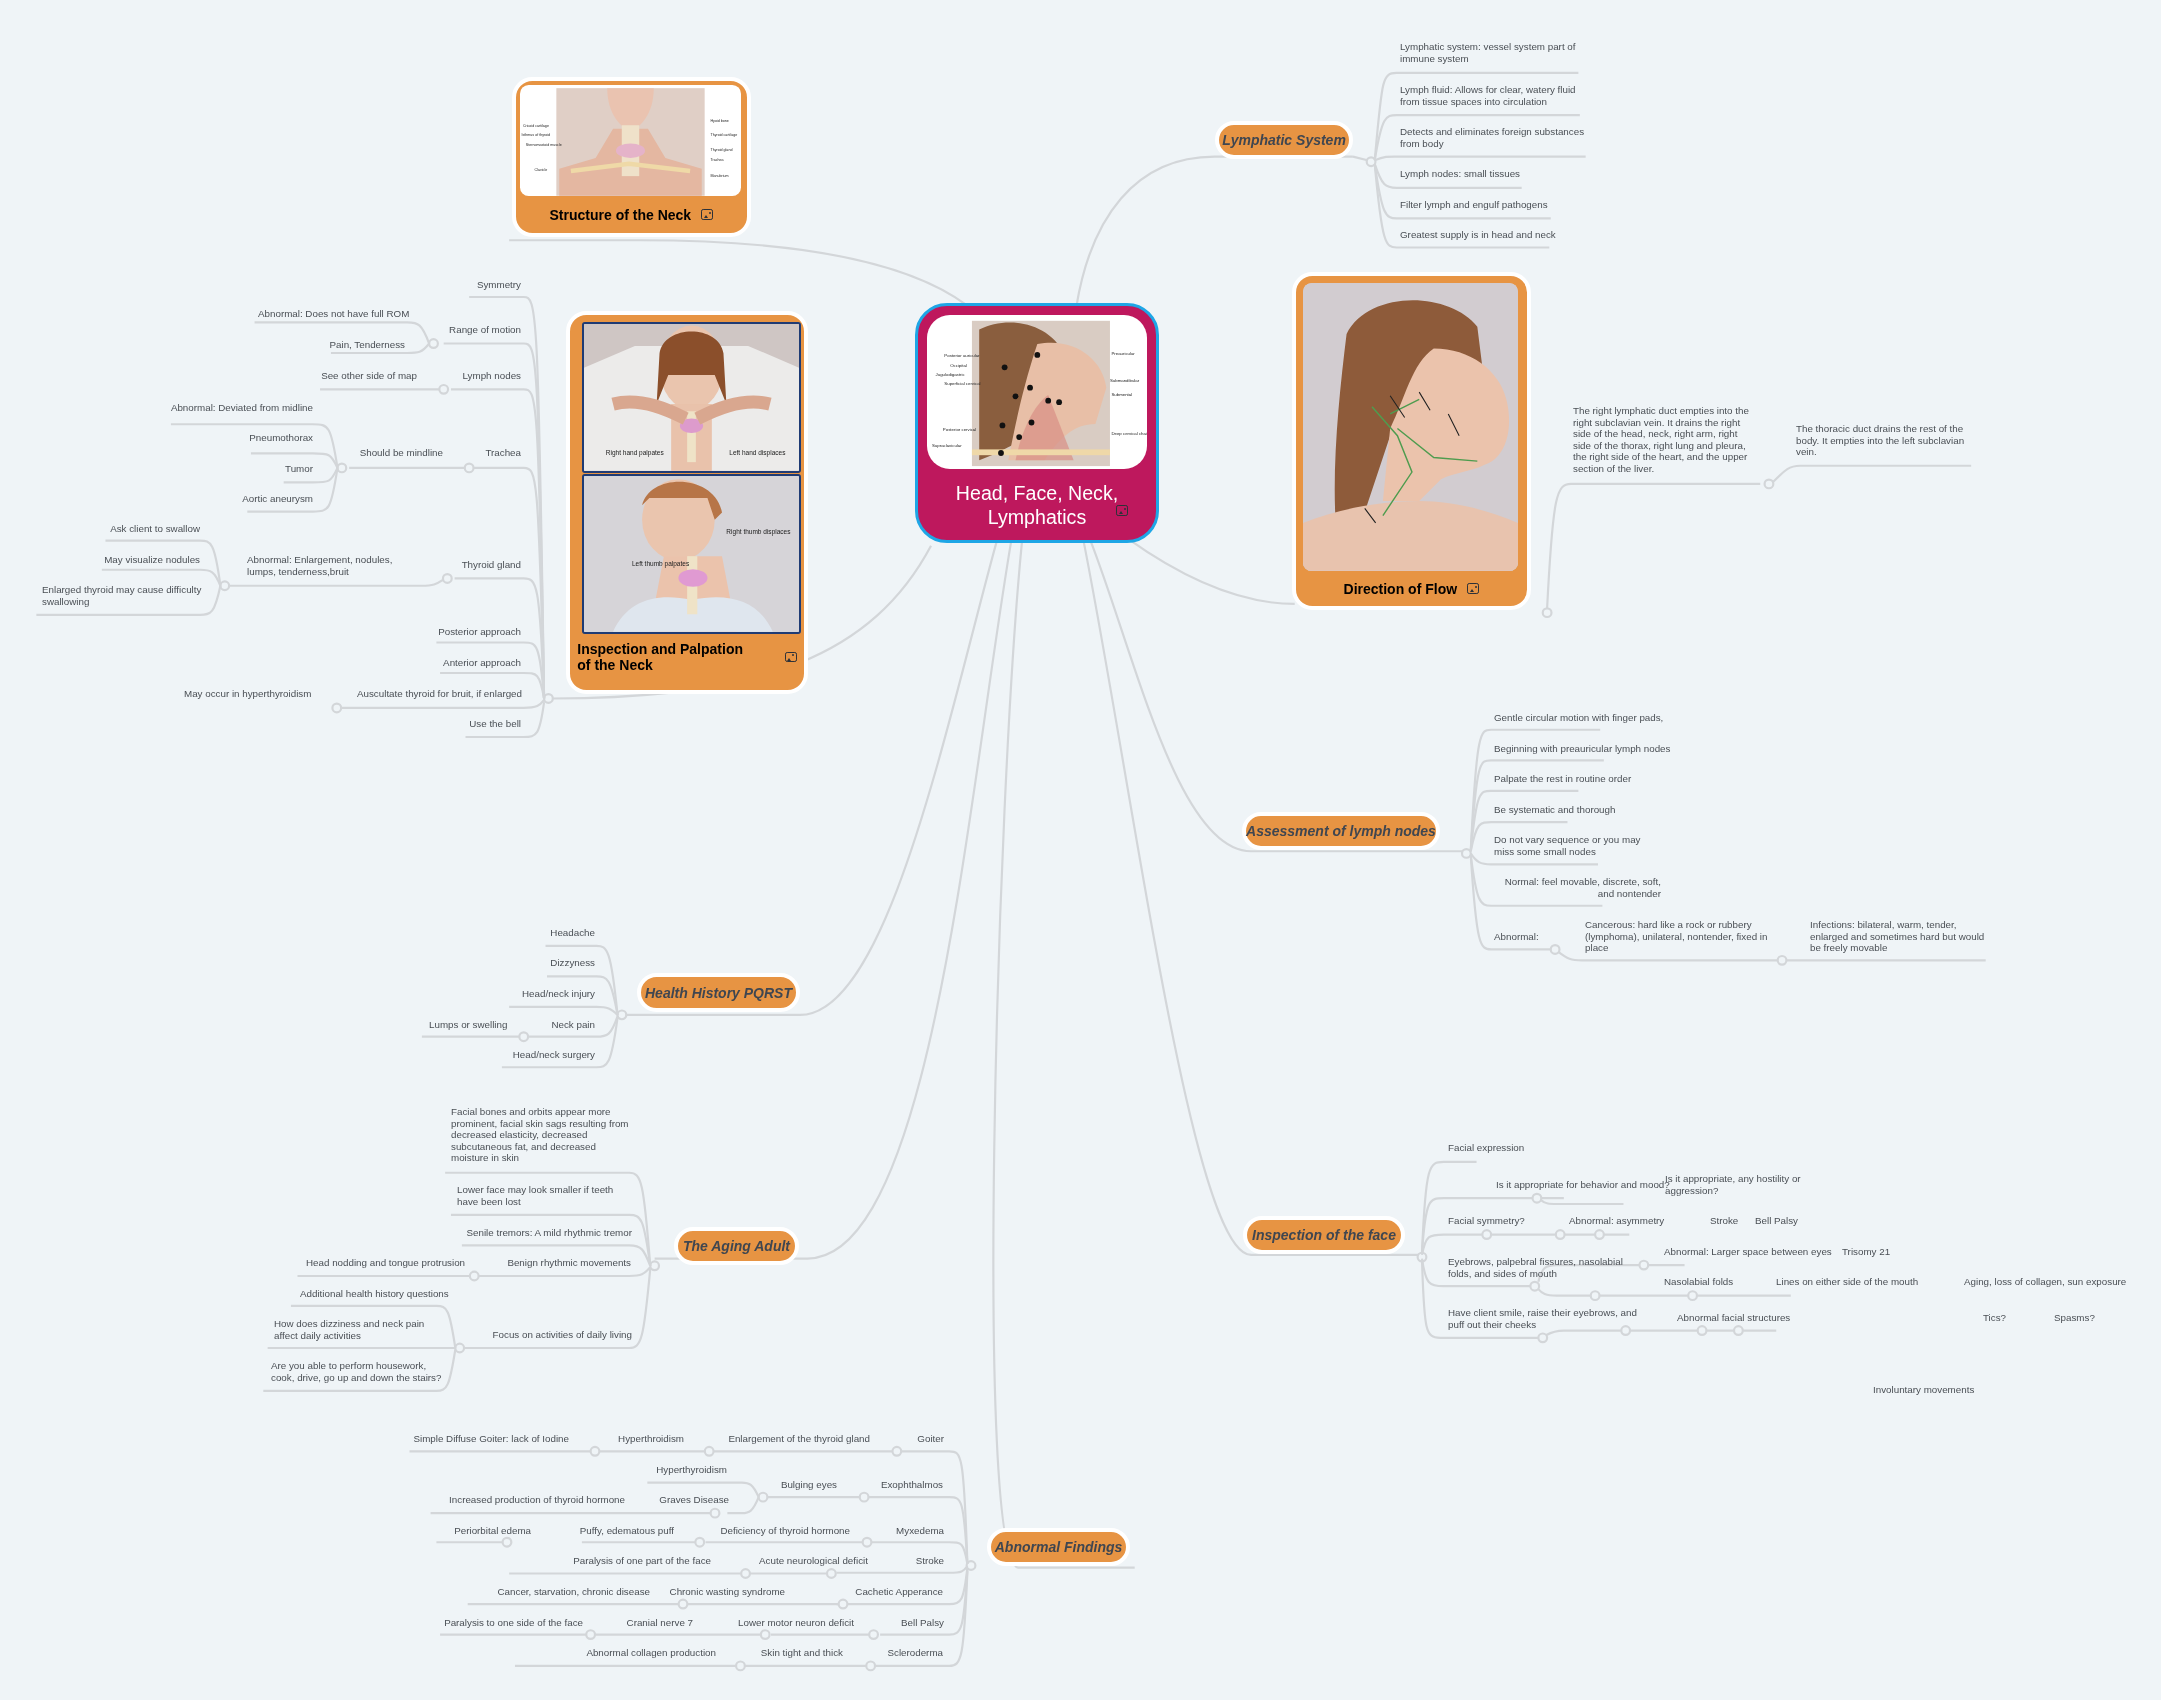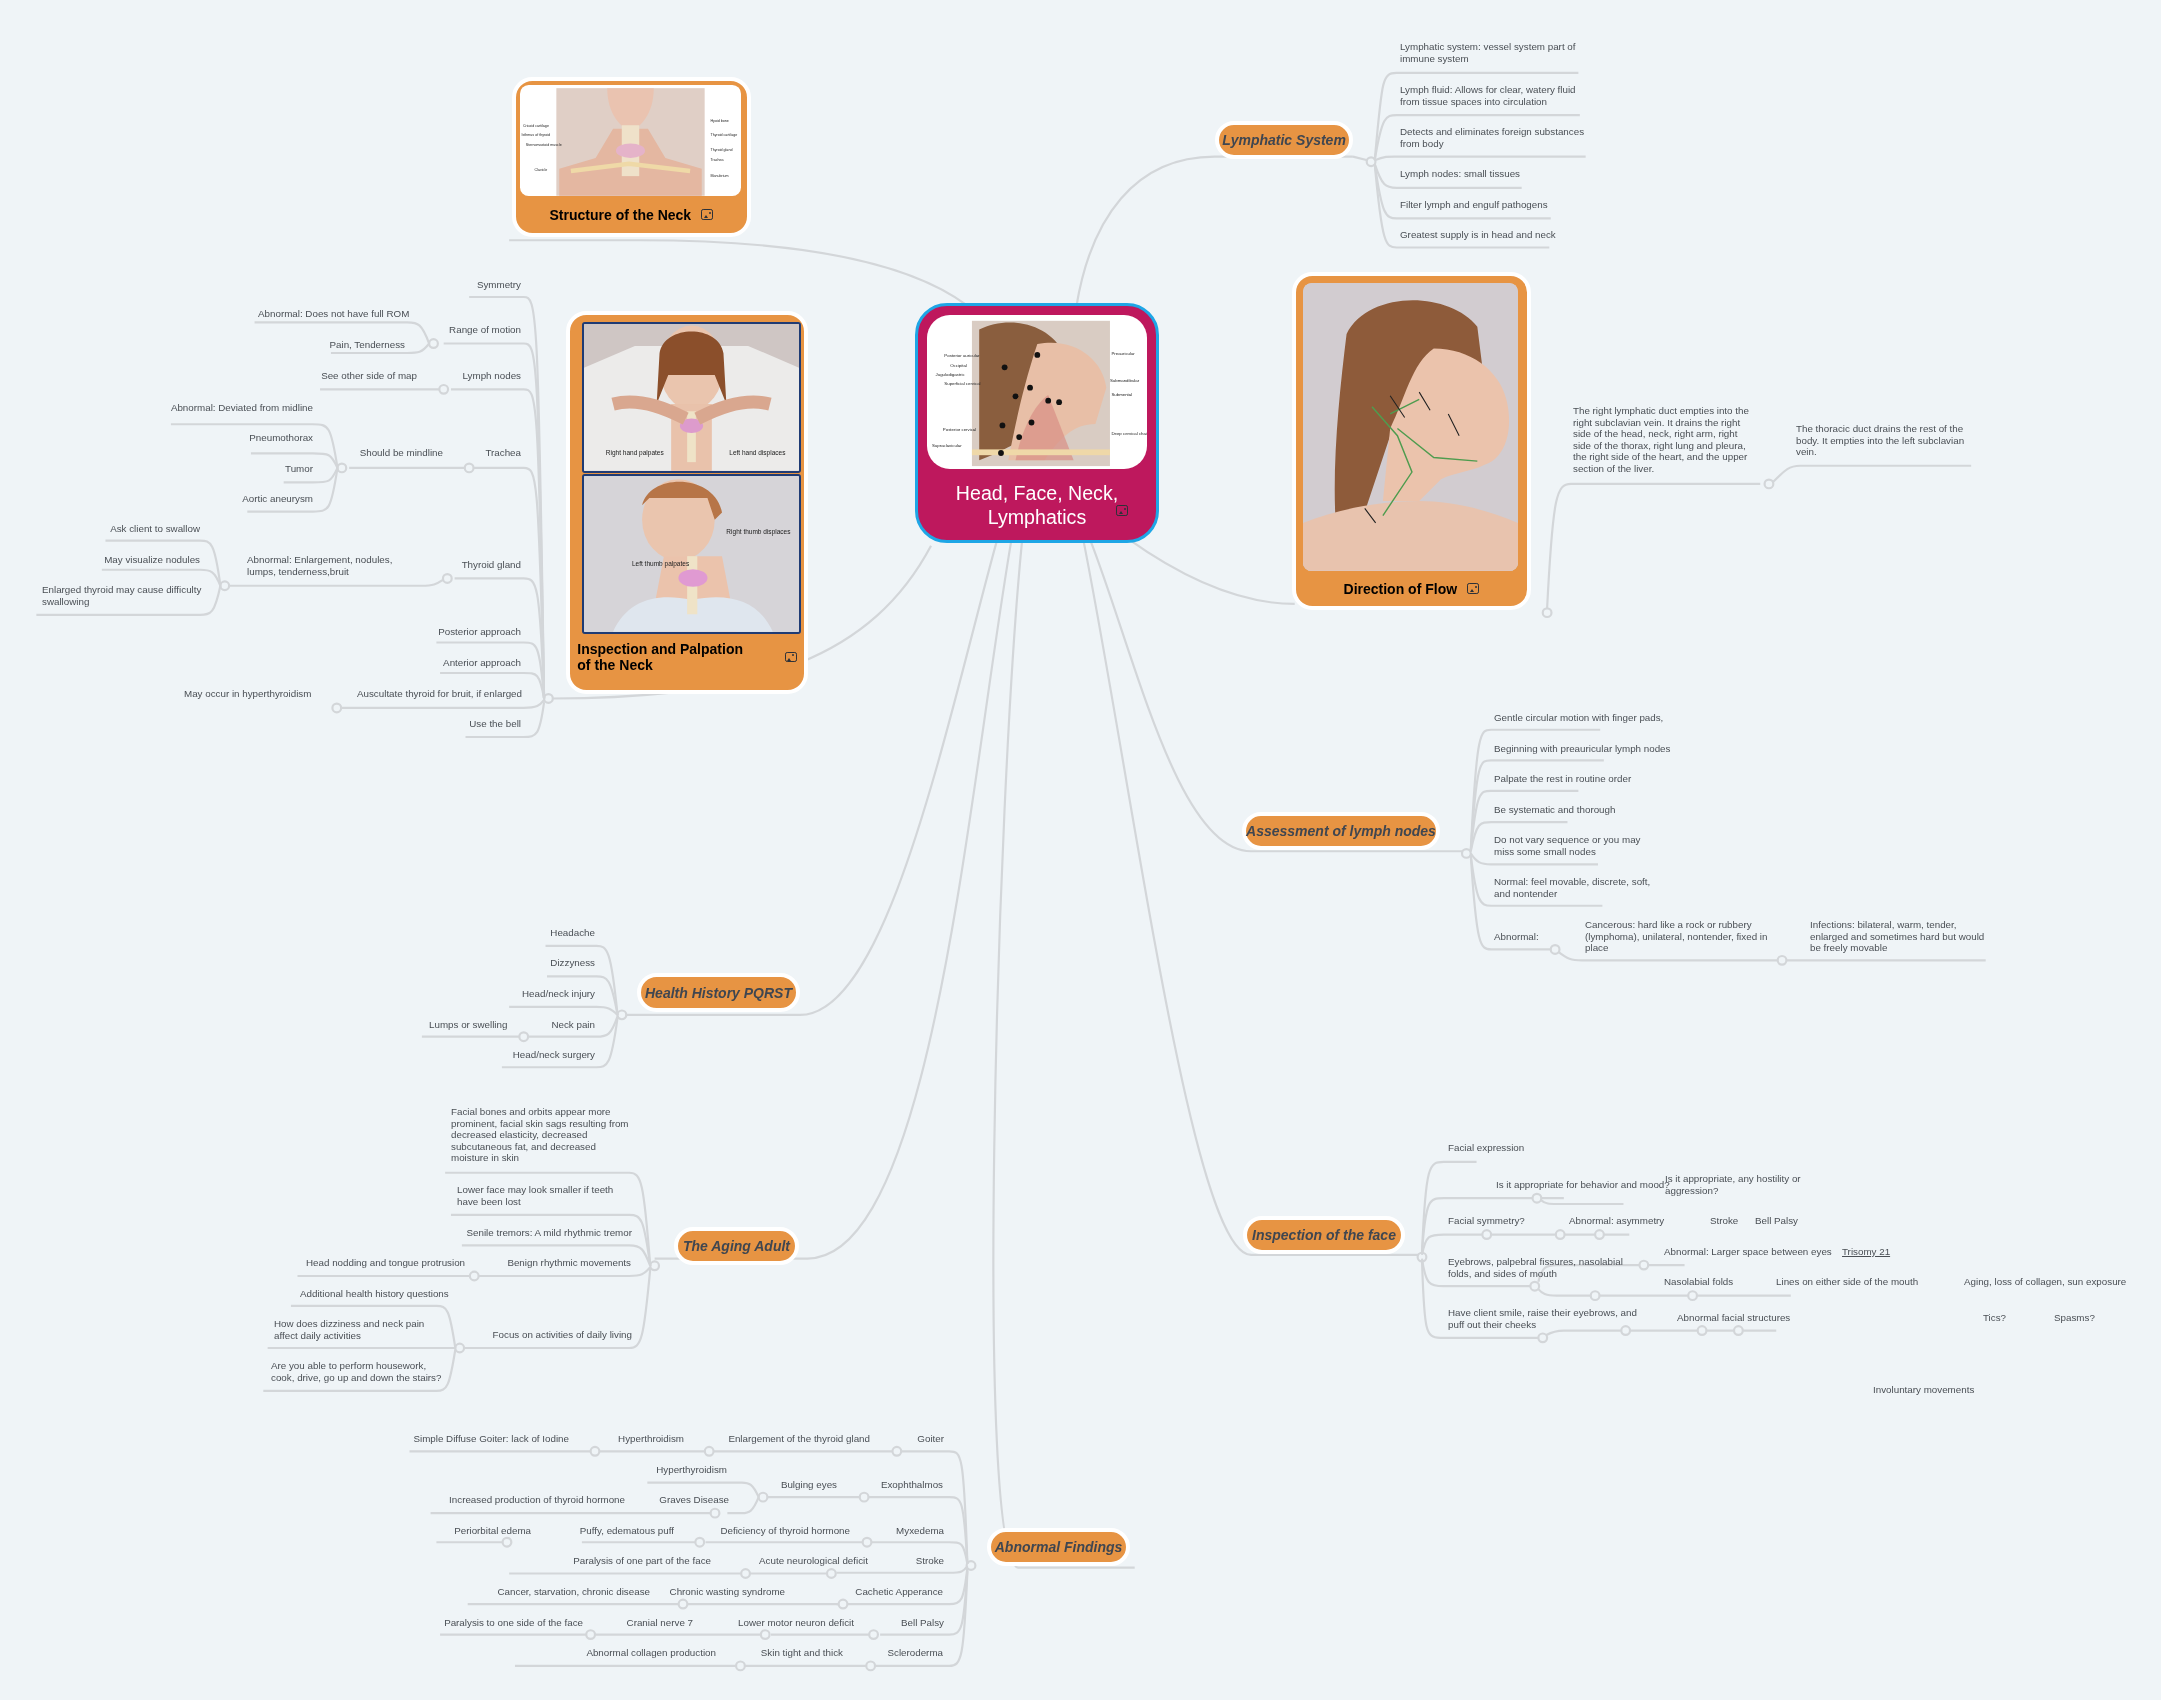--- a/index.html
+++ b/index.html
@@ -346,21 +346,21 @@
 <div class="leaf r" style="left:407px; top:718px; width:114px;">Use the bell</div>
 
 <div class="topic" style="left:1242px; top:812px; width:198px; height:38px;">
   <span>Assessment of lymph nodes</span>
 </div>
 <div class="leaf" style="left:1494px; top:712px; width:182px;">Gentle circular motion with finger pads,</div>
 <div class="leaf" style="left:1494px; top:743px; width:182px;">Beginning with preauricular lymph nodes</div>
 <div class="leaf" style="left:1494px; top:773px; width:182px;">Palpate the rest in routine order</div>
 <div class="leaf" style="left:1494px; top:804px; width:182px;">Be systematic and thorough</div>
 <div class="leaf" style="left:1494px; top:834px; width:167px;">Do not vary sequence or you may miss some small nodes</div>
-<div class="leaf" style="left:1494px; top:876px; width:167px;">Normal: feel movable, discrete, soft, and nontender</div>
+<div class="leaf" style="left:1494px; top:876px; width:167px;text-align:right;">Normal: feel movable, discrete, soft, and nontender</div>
 <div class="leaf" style="left:1494px; top:931px; width:58px;">Abnormal:</div>
 <div class="leaf" style="left:1585px; top:919px; width:189px;">Cancerous: hard like a rock or rubbery (lymphoma), unilateral, nontender, fixed in place</div>
 <div class="leaf" style="left:1810px; top:919px; width:182px;">Infections: bilateral, warm, tender, enlarged and sometimes hard but would be freely movable</div>
 
 <div class="topic" style="left:637px; top:973px; width:163px; height:39px;">
   <span>Health History PQRST</span>
 </div>
 <div class="leaf r" style="left:473px; top:927px; width:122px;">Headache</div>
 <div class="leaf r" style="left:473px; top:957px; width:122px;">Dizzyness</div>
 <div class="leaf r" style="left:473px; top:988px; width:122px;">Head/neck injury</div>
@@ -386,21 +386,21 @@
 </div>
 <div class="leaf" style="left:1448px; top:1142px; width:109px;">Facial expression</div>
 <div class="leaf" style="left:1448px; top:1179px; width:189px;padding-left:48px;">Is it appropriate for behavior and mood?</div>
 <div class="leaf" style="left:1665px; top:1173px; width:146px;">Is it appropriate, any hostility or aggression?</div>
 <div class="leaf" style="left:1448px; top:1215px; width:87px;">Facial symmetry?</div>
 <div class="leaf" style="left:1569px; top:1215px; width:102px;">Abnormal: asymmetry</div>
 <div class="leaf" style="left:1710px; top:1215px; width:44px;">Stroke</div>
 <div class="leaf" style="left:1755px; top:1215px; width:58px;">Bell Palsy</div>
 <div class="leaf" style="left:1448px; top:1256px; width:182px;">Eyebrows, palpebral fissures, nasolabial folds, and sides of mouth</div>
 <div class="leaf" style="left:1664px; top:1246px; width:175px;">Abnormal: Larger space between eyes</div>
-<div class="leaf" style="left:1842px; top:1246px; width:58px;text-decoration:underline;">Trisomy 21</div>
+<div class="leaf" style="left:1842px; top:1246px; width:58px;">Trisomy 21</div>
 <div class="leaf" style="left:1664px; top:1276px; width:87px;">Nasolabial folds</div>
 <div class="leaf" style="left:1776px; top:1276px; width:160px;">Lines on either side of the mouth</div>
 <div class="leaf" style="left:1964px; top:1276px; width:189px;">Aging, loss of collagen, sun exposure</div>
 <div class="leaf" style="left:1448px; top:1307px; width:189px;">Have client smile, raise their eyebrows, and puff out their cheeks</div>
 <div class="leaf" style="left:1677px; top:1312px; width:124px;">Abnormal facial structures</div>
 <div class="leaf" style="left:1837px; top:1384px; width:109px;padding-left:36px;">Involuntary movements</div>
 <div class="leaf" style="left:1983px; top:1312px; width:36px;">Tics?</div>
 <div class="leaf" style="left:2054px; top:1312px; width:51px;">Spasms?</div>
 
 <div class="topic" style="left:987px; top:1528px; width:143px; height:38px;">

